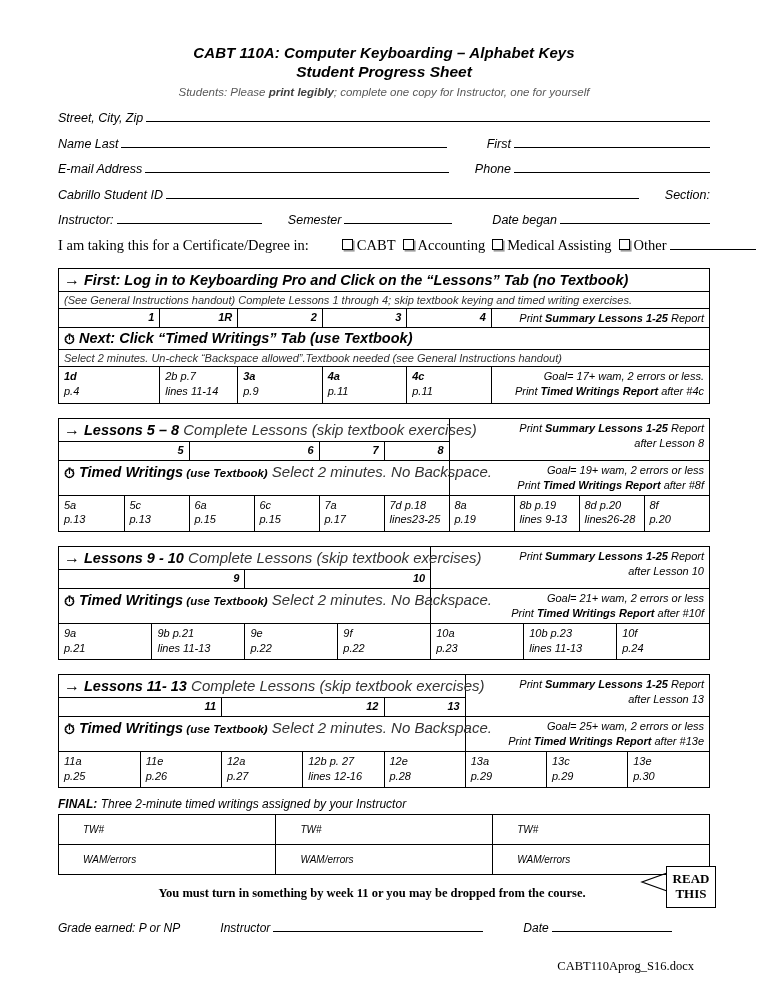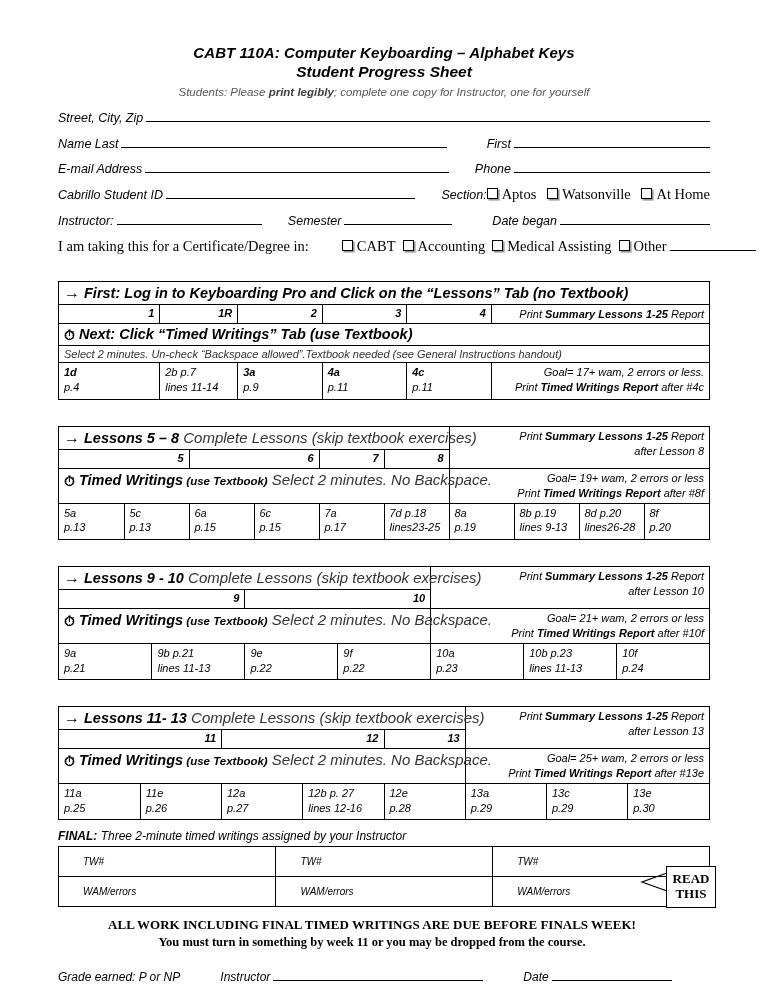--- a/index.html
+++ b/index.html
@@ -90,21 +90,21 @@
     margin: 0 4px 0 7px;
     position: relative;
     top: 0px;
     flex: 0 0 auto;
   }
   .chk:first-child { margin-left: 0; }
 
   
   .secbox {
     border: 1.6px solid #000;
-    margin-top: 26px;
+    margin-top: 14px;
     box-sizing: border-box;
   }
   .secbox table {
     width: 100%;
     border-collapse: collapse;
     table-layout: fixed;
   }
   .secbox td {
     border: 0.8px solid #000;
     padding: 2px 5px;
@@ -293,25 +293,20 @@
       <span class="gap-md"></span>
       <span class="flabel">Phone</span>
       <span class="fline fixed-lg"></span>
     </div>
 
     <div class="frow">
       <span class="flabel">Cabrillo Student ID</span>
       <span class="fline"></span>
       <span class="gap-md"></span>
       <span class="flabel">Section:</span>
-      <span class="serif-row" style="font-style:normal;">
-        <span class="chk"></span><span>Aptos</span>
-        <span class="chk"></span><span>Watsonville</span>
-        <span class="chk"></span><span>At Home</span>
-      </span>
     </div>
 
     <div class="frow">
       <span class="flabel">Instructor:</span>
       <span class="fline"></span>
       <span class="gap-md"></span>
       <span class="flabel">Semester</span>
       <span class="fline fixed-sm"></span>
       <span class="gap-lg"></span>
       <span class="flabel">Date began</span>
@@ -341,20 +336,23 @@
           <col style="width:13%">
           <col style="width:13%">
           <col style="width:13%">
           <col style="width:33.5%">
       </colgroup>
       <tbody>
           <tr>
         <td colspan="6" class="hdr-cell nb-t nb-l nb-r">
           <div class="hdr-main"><span class="arrow">→</span><span>First: Log in to Keyboarding Pro and Click on the “Lessons” Tab (no Textbook)</span></div>
         </td>
+      </tr>
+      <tr>
+        <td colspan="6" class="hdr-sub nb-t nb-l nb-r">(See General Instructions handout) Complete Lessons 1 through 4; skip textbook keying and timed writing exercises.</td>
       </tr>
       <tr>
         <td class="num-cell nb-l">1</td>
         <td class="num-cell">1R</td>
         <td class="num-cell">2</td>
         <td class="num-cell">3</td>
         <td class="num-cell">4</td>
         <td class="print-cell nb-r"><span>Print </span><b>Summary Lessons 1-25</b><span> Report</span></td>
       </tr>
       <tr>
@@ -637,21 +635,20 @@
     </tr>
     <tr>
       <td class="nb-l nb-b">WAM/errors</td>
       <td class="nb-b">WAM/errors</td>
       <td class="nb-b nb-r">WAM/errors</td>
     </tr>
   </tbody>
     </table>
 
   <div class="notice">
-    <div>ALL WORK INCLUDING FINAL TIMED WRITINGS ARE DUE BEFORE FINALS WEEK!</div>
     <div class="l2">You must turn in something by week 11 or you may be dropped from the course.</div>
   </div>
 
   <svg class="readthis-tail" viewBox="0 0 28 20">
     <polyline points="27,1 2,10 27,19" fill="none" stroke="#000" stroke-width="1.2"></polyline>
   </svg>
   <div class="readthis">
     <div>READ</div>
     <div>THIS</div>
   </div>

